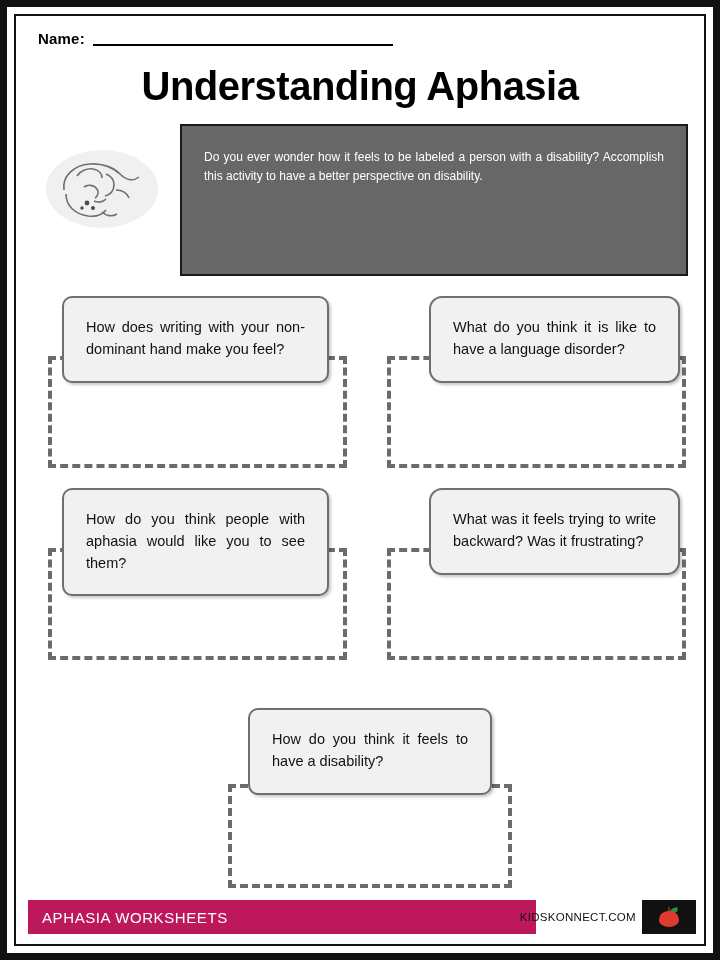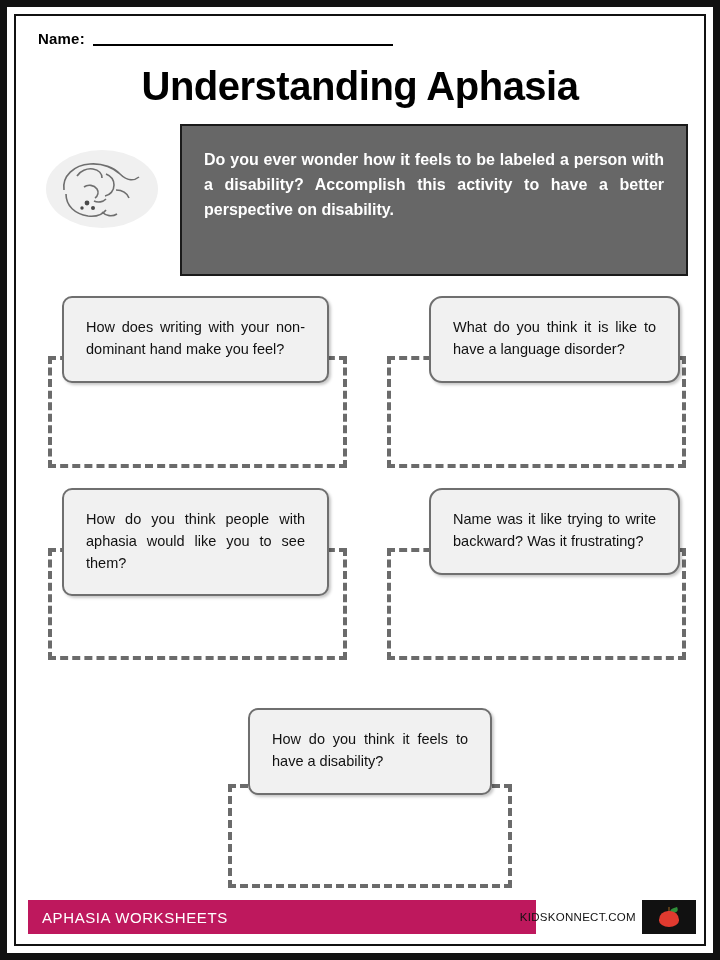--- a/index.html
+++ b/index.html
@@ -69,22 +69,22 @@
   .brain-thumb svg { display: block; }
   .intro-box {
     position: absolute;
     left: 142px; right: 6px; top: 0; bottom: 0;
     background: #676767;
     border: 2px solid #1a1a1a;
     color: #ffffff;
     padding: 22px 22px 0 22px;
   }
   .intro-text {
-    font-size: 16px;
-    font-weight: bold;
+    font-size: 12px;
+    font-weight: normal;
     line-height: 1.55;
     text-align: justify;
     text-justify: inter-word;
   }
 
   
   .qgrid {
     position: absolute;
     left: 22px; right: 10px; top: 272px;
   }
@@ -246,21 +246,21 @@
       <div class="qrow">
         <div class="qcell left">
           <div class="dashbox"></div>
           <div class="bubble">
             <p>How do you think people with aphasia would like you to see them?</p>
           </div>
         </div>
         <div class="qcell right">
           <div class="dashbox"></div>
           <div class="bubble">
-            <p>Name was it like trying to write backward? Was it frustrating?</p>
+            <p>What was it feels trying to write backward? Was it frustrating?</p>
           </div>
         </div>
       </div>
 
     </div>
 
     <div class="qcenter">
       <div class="dashbox"></div>
       <div class="bubble">
         <p>How do you think it feels to have a disability?</p>

